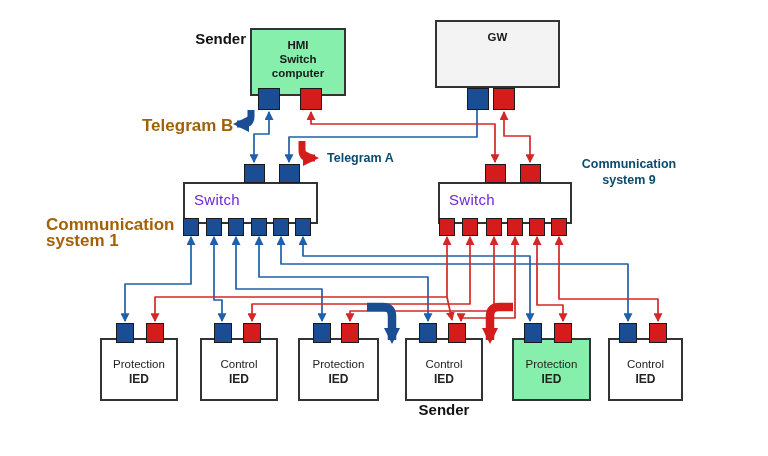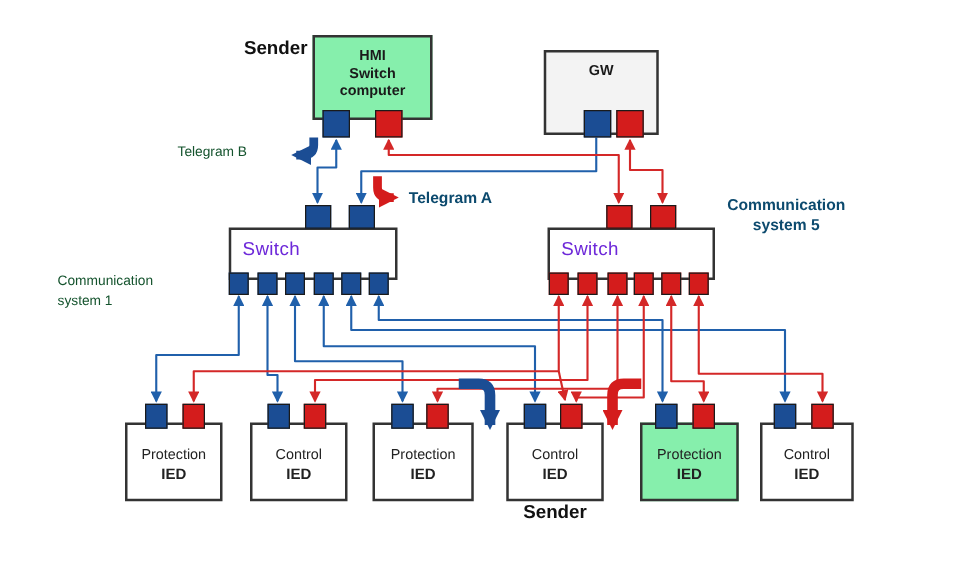--- a/index.html
+++ b/index.html
@@ -18,21 +18,21 @@
   .ied-text{padding-top:17px;font-size:11.5px;line-height:15px;color:#222222;}
   .ied-text .t2{font-weight:bold;font-size:12px;}
   .switch-label{
     position:absolute;left:9px;top:7px;font-size:15px;color:#6d28d9;letter-spacing:.3px;
   }
   .port{position:absolute;z-index:3;box-sizing:border-box;border:1.5px solid #1a1a1a;}
   .pb{background:#1b4d94;}
   .pr{background:#d41c1c;}
   .lbl{position:absolute;z-index:4;white-space:nowrap;}
   .lbl.black{color:#111111;font-weight:bold;font-size:15px;}
-  .lbl.blue{color:#14532d;font-weight:normal;font-size:11px;}
+  .lbl.blue{color:#a16207;font-weight:bold;font-size:17px;}
   .lbl.red{color:#0c4a6e;font-weight:bold;font-size:12.5px;}
   .two-line{line-height:16px;white-space:normal;}
 </style>
 </head>
 <body>
 
 <div class="stage">
 
   <svg class="wiring" width="768" height="456" viewBox="0 0 768 456">
     <defs>
@@ -81,21 +81,21 @@
   </svg>
 
   <div class="box pink" style="left:250px;top:28px;width:96px;height:68px;">
     <div class="node-text">
       <div>HMI</div>
       <div>Switch</div>
       <div>computer</div>
     </div>
   </div>
 
-  <div class="box gray" style="left:435px;top:40px;width:92px;height:68px;">
+  <div class="box gray" style="left:435px;top:20px;width:125px;height:68px;">
     <div class="node-text">
       <div>GW</div>
     </div>
   </div>
 
   <div class="box" style="left:183px;top:182px;width:135px;height:42px;">
     <span class="switch-label">Switch</span>
   </div>
 
   <div class="box" style="left:438px;top:182px;width:134px;height:42px;">
@@ -181,18 +181,18 @@
 
   <div class="lbl red" style="left:327px;top:151px;">Telegram A</div>
 
   <div class="lbl blue two-line" style="left:46px;top:217px;width:120px;text-align:left;">
     <div>Communication</div>
     <div>system 1</div>
   </div>
 
   <div class="lbl red two-line" style="left:572px;top:156px;width:114px;text-align:center;">
     <div>Communication</div>
-    <div>system 5</div>
+    <div>system 9</div>
   </div>
 
   <div class="lbl black" style="left:405px;top:401px;width:78px;text-align:center;">Sender</div>
 
 </div>
 
 </body></html>

